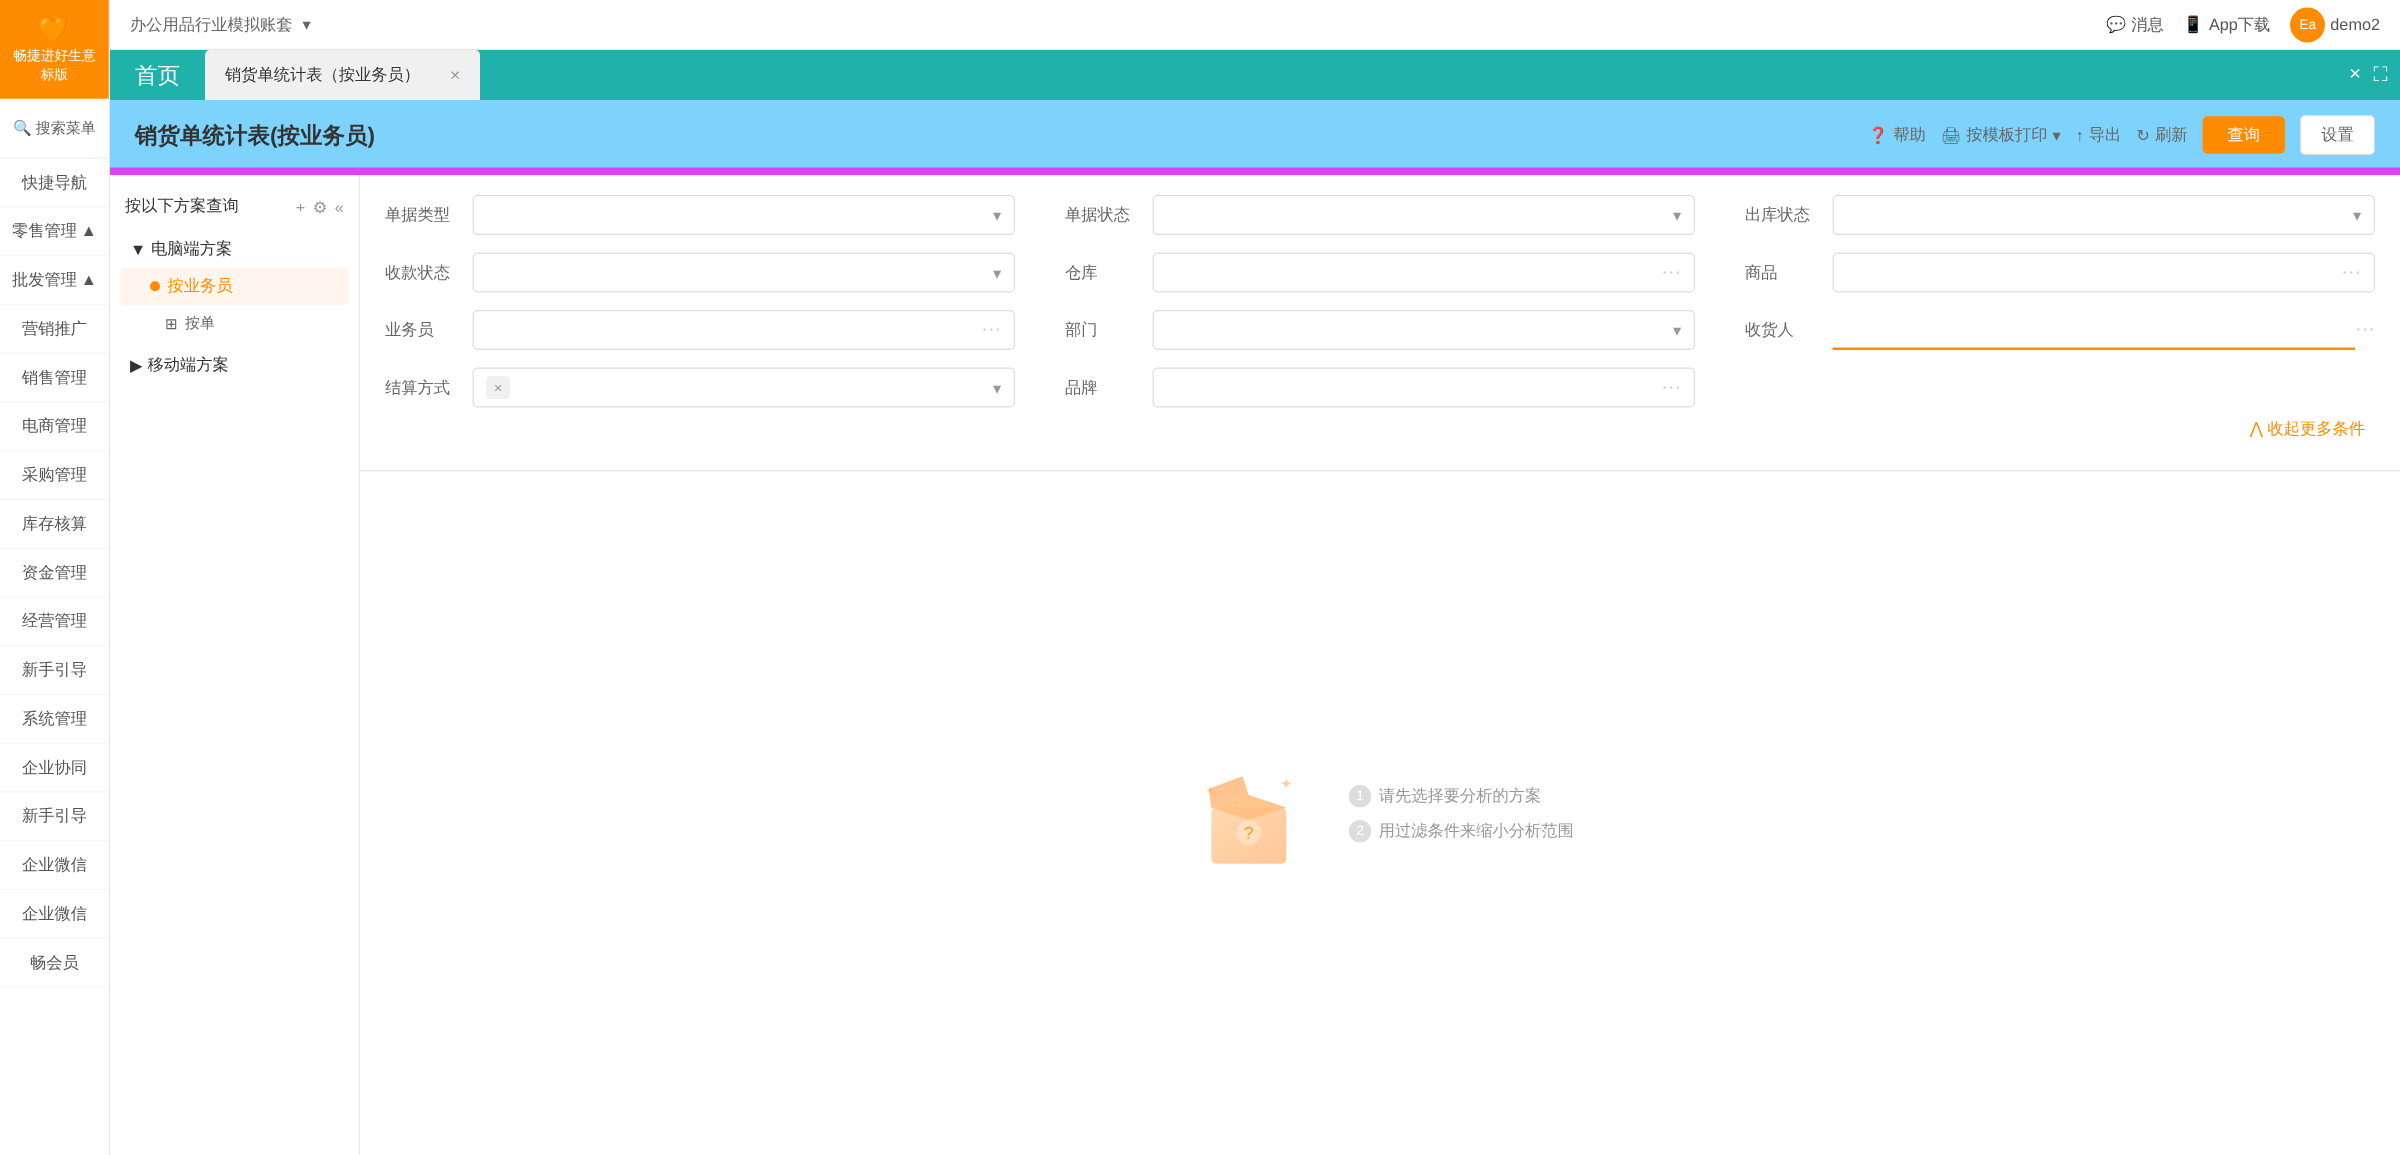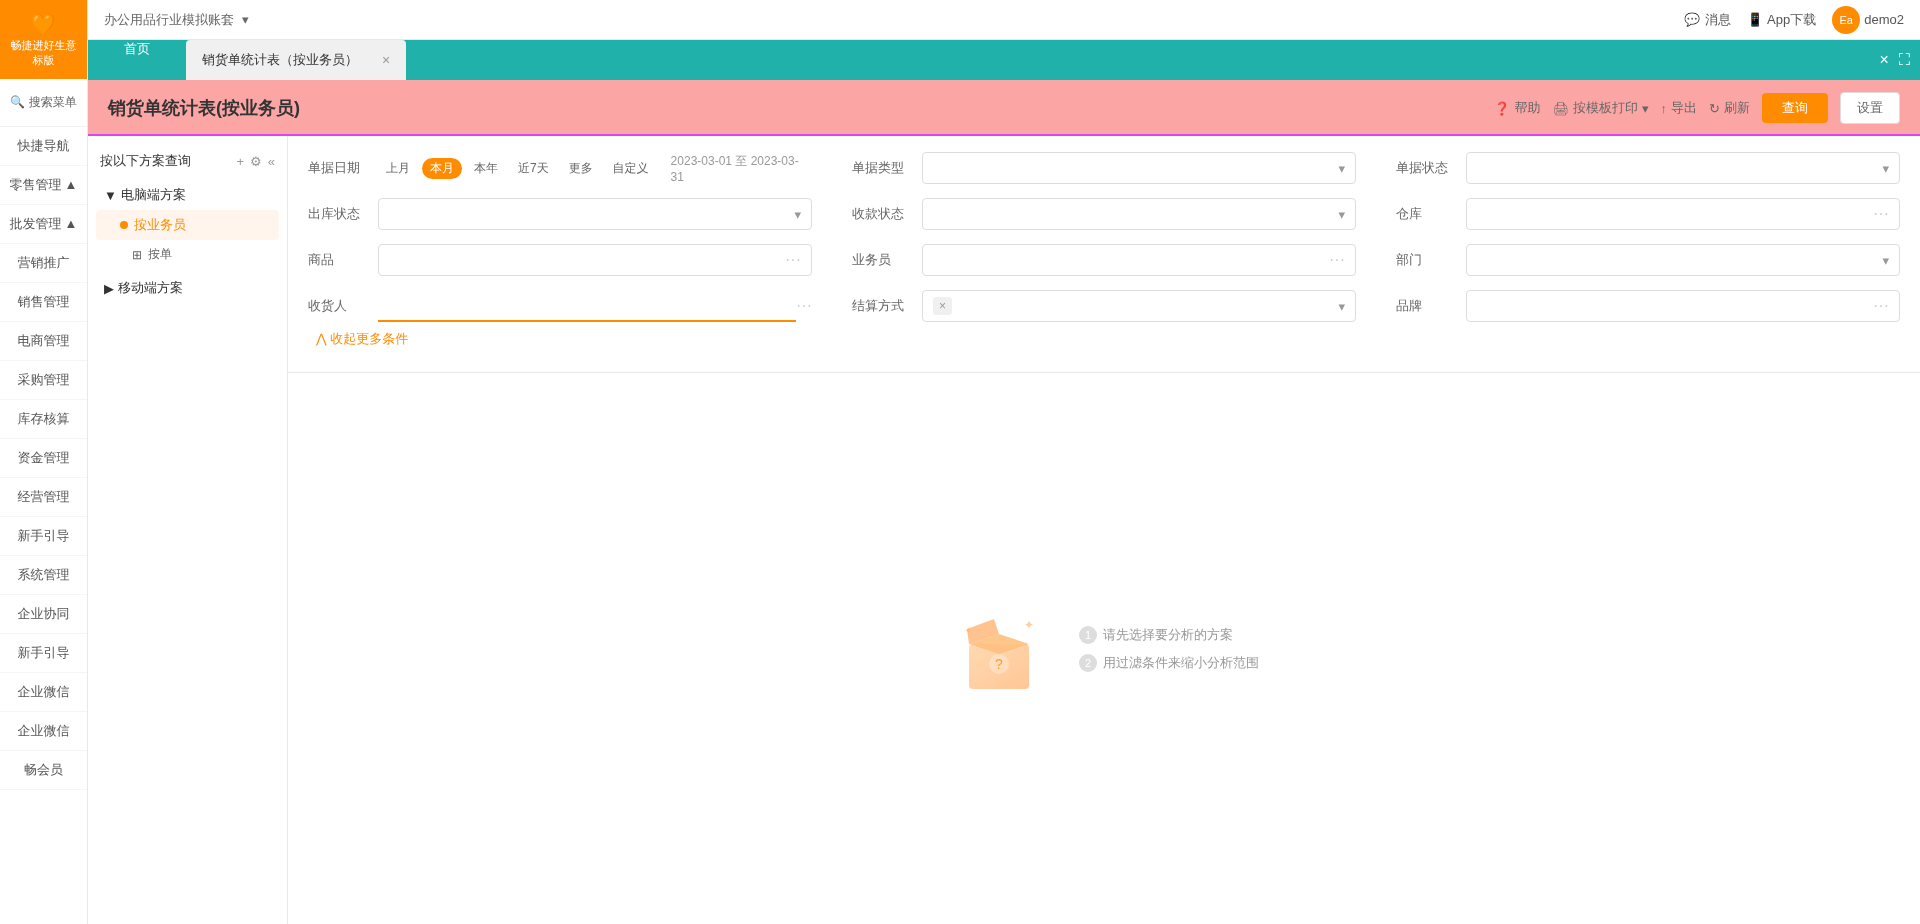--- a/index.html
+++ b/index.html
@@ -88,25 +88,26 @@
     
     .tabbar {
       height: 40px;
       background: #20b2aa;
       display: flex;
       align-items: center;
       padding: 0;
       flex-shrink: 0;
     }
     .tab-home {
-      padding: 0 36px;
+      padding: 0 20px;
       height: 100%;
       display: flex;
+      align-items: center;
       color: white;
-      font-size: 13px;
+      font-size: 18px;
       cursor: pointer;
       background: transparent;
     }
     .tab-active {
       padding: 0 16px;
       height: 100%;
       display: flex;
       align-items: center;
       color: #333;
       font-size: 13px;
@@ -121,23 +122,23 @@
       display: flex;
       align-items: center;
       padding-right: 10px;
       gap: 10px;
       color: white;
     }
     .tabbar-right span { cursor: pointer; font-size: 16px; }
 
     
     .page-header {
-      background: #fca5a5;
+      background: #7dd3fc;
       padding: 12px 20px 0 20px;
-      border-bottom: 2px solid #d946ef;
+      border-bottom: 6px solid #d946ef;
       flex-shrink: 0;
     }
     .page-title-row {
       display: flex;
       align-items: center;
       justify-content: space-between;
       margin-bottom: 10px;
     }
     .page-title {
       font-size: 18px;
@@ -324,21 +325,21 @@
       grid-template-columns: 1fr 1fr 1fr;
       gap: 14px 40px;
     }
     .filter-cell {
       display: flex;
       align-items: center;
       gap: 10px;
     }
     .filter-cell .filter-label { width: 60px; }
     .collapse-btn {
-      text-align: left;
+      text-align: right;
       padding: 8px;
       color: #ff8c00;
       cursor: pointer;
       font-size: 13px;
     }
     .tag-badge {
       display: inline-flex;
       align-items: center;
       gap: 4px;
       background: #f0f0f0;
@@ -564,34 +565,20 @@
           </div>
         </div>
       </div>
     </div>
 
     <div class="right-panel">
 
       <div class="filter-area">
         <div class="filter-grid">
 
-          <div class="filter-cell">
-            <span class="filter-label">单据日期</span>
-            <div class="filter-control">
-              <div class="date-tabs">
-                <span class="date-tab">上月</span>
-                <span class="date-tab active">本月</span>
-                <span class="date-tab">本年</span>
-                <span class="date-tab">近7天</span>
-                <span class="date-tab">更多</span>
-                <span class="date-tab">自定义</span>
-              </div>
-              <span class="date-range">2023-03-01 至 2023-03-31</span>
-            </div>
-          </div>
 
           <div class="filter-cell">
             <span class="filter-label">单据类型</span>
             <div class="filter-control">
               <div class="filter-select" style="width:100%;">
                 <span></span>
                 <span class="dropdown-arrow">▾</span>
               </div>
             </div>
           </div>

